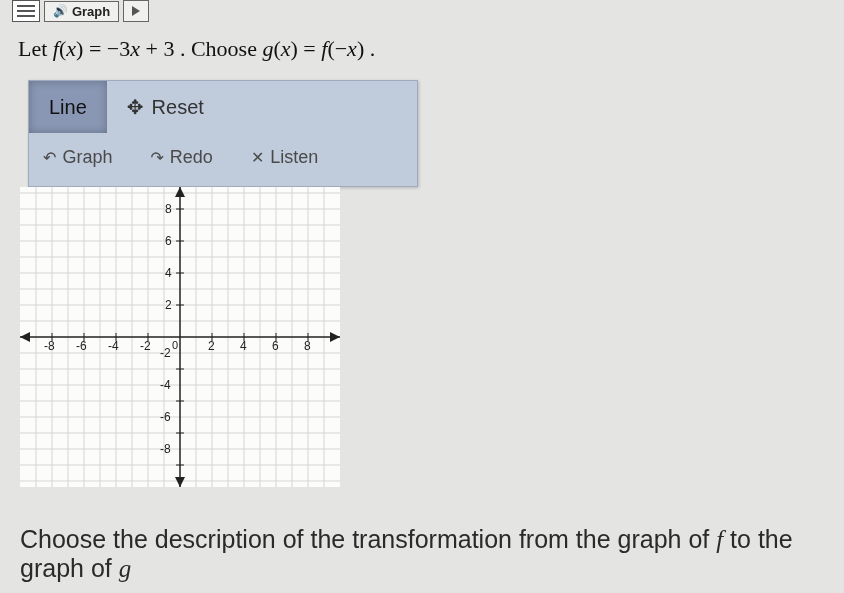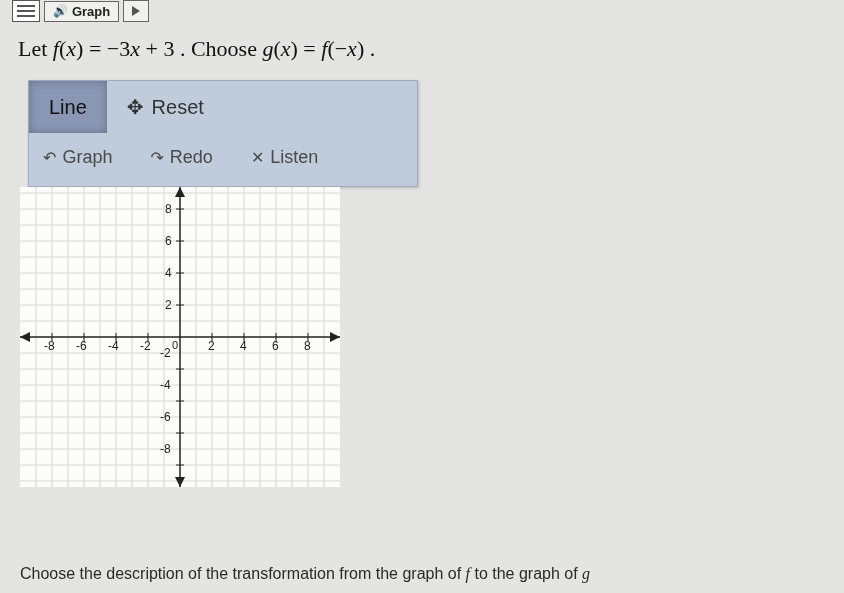--- a/index.html
+++ b/index.html
@@ -126,21 +126,21 @@
       margin-left: 20px;
       width: 320px;
       height: 300px;
       position: relative;
       background: #fcfcfa;
     }
     .bottom-text {
       position: absolute;
       bottom: 10px;
       left: 20px;
-      font-size: 16px;
+      font-size: 25px;
       color: #2a2a2a;
       font-family: Arial, sans-serif;
     }
     .bottom-text .fi { font-style: italic; font-family: 'Times New Roman', serif; }
   </style>
 </head>
 <body>
 
 <div class="top-bar">
   <div class="list-icon">

